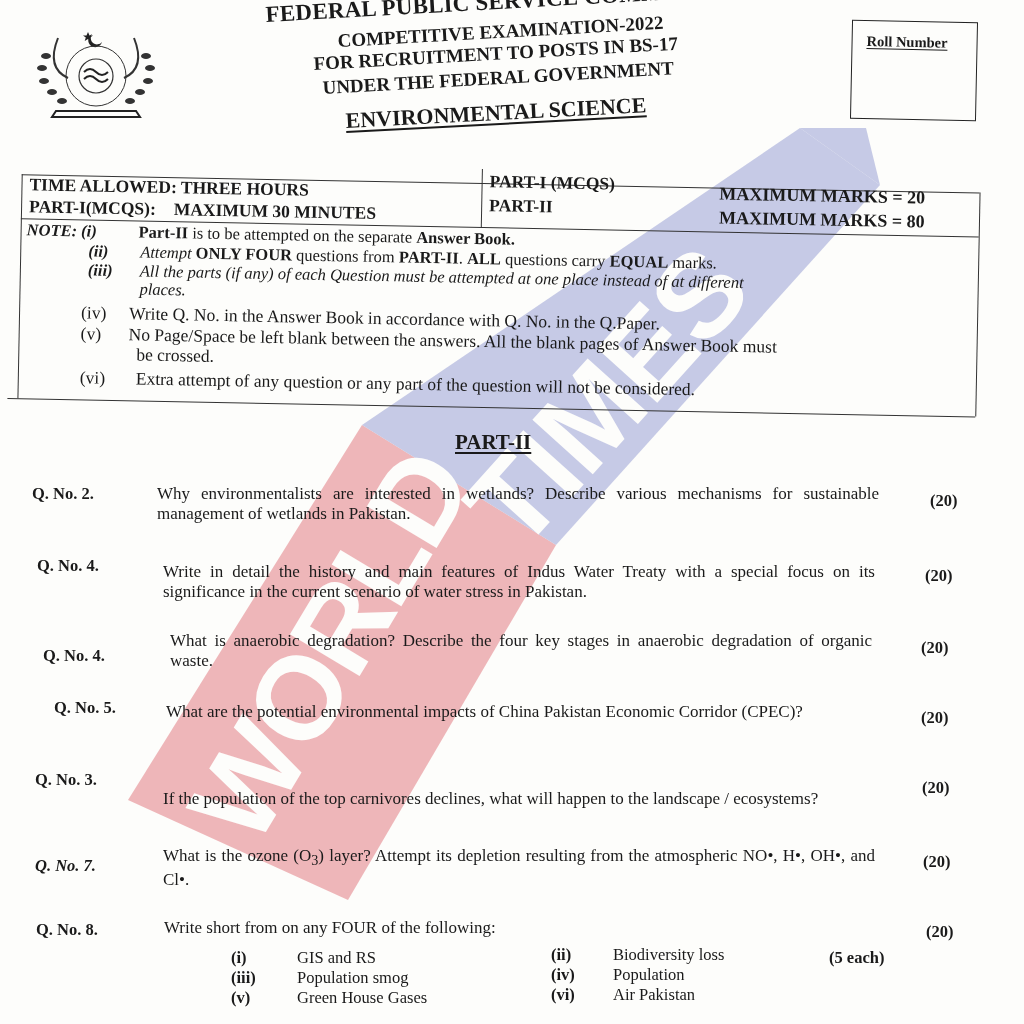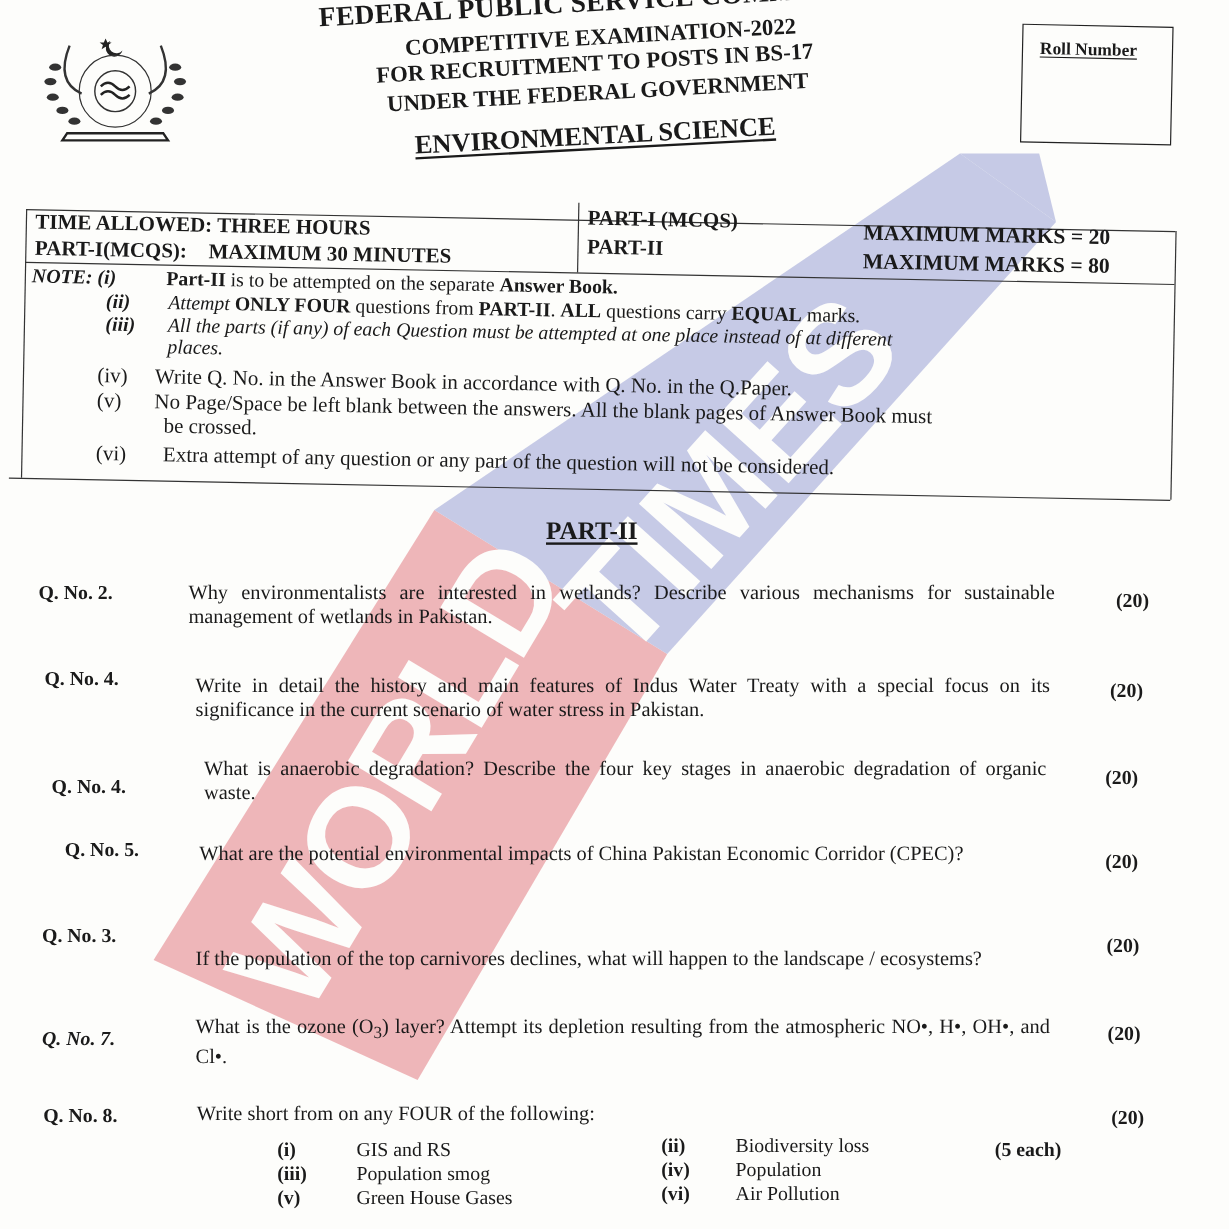--- a/index.html
+++ b/index.html
@@ -218,15 +218,15 @@
     <span class="q-text" style="left:164px;top:0;width:600px;text-align:left;">Write short from on any FOUR of the following:</span>
     <span class="q-marks" style="left:829px;top:2px;margin-top:28px;">(5 each)</span>
     <span class="q-marks" style="left:926px;top:4px;">(20)</span>
   </div>
 
   <div class="sub" style="left:231px;top:948px;"><span class="num">(i)</span><span>GIS and RS</span></div>
   <div class="sub" style="left:551px;top:945px;"><span class="num" style="width:62px">(ii)</span><span>Biodiversity loss</span></div>
   <div class="sub" style="left:231px;top:968px;"><span class="num">(iii)</span><span>Population smog</span></div>
   <div class="sub" style="left:551px;top:965px;"><span class="num" style="width:62px">(iv)</span><span>Population</span></div>
   <div class="sub" style="left:231px;top:988px;"><span class="num">(v)</span><span>Green House Gases</span></div>
-  <div class="sub" style="left:551px;top:985px;"><span class="num" style="width:62px">(vi)</span><span>Air Pollution</span></div>
+  <div class="sub" style="left:551px;top:985px;"><span class="num" style="width:62px">(vi)</span><span>Air Pakistan</span></div>
 
 </div>
 
 </body></html>

